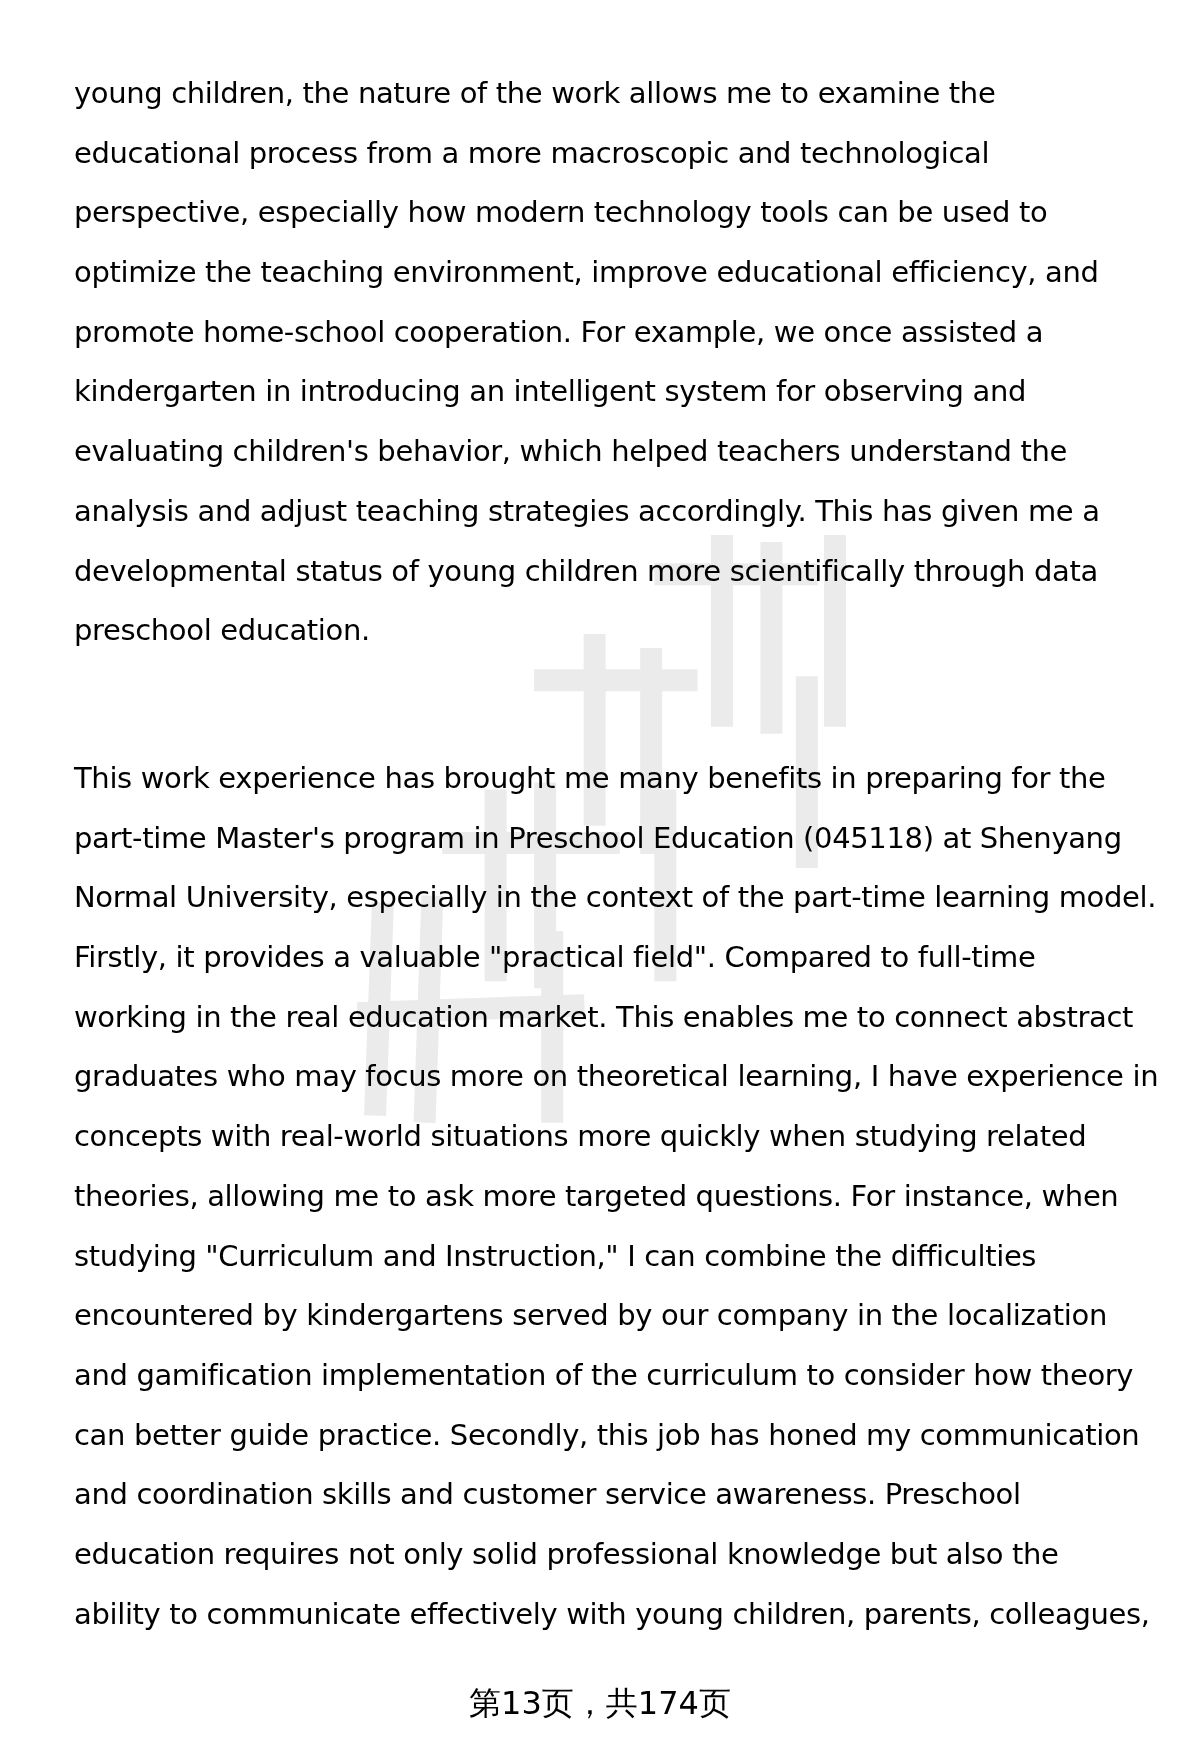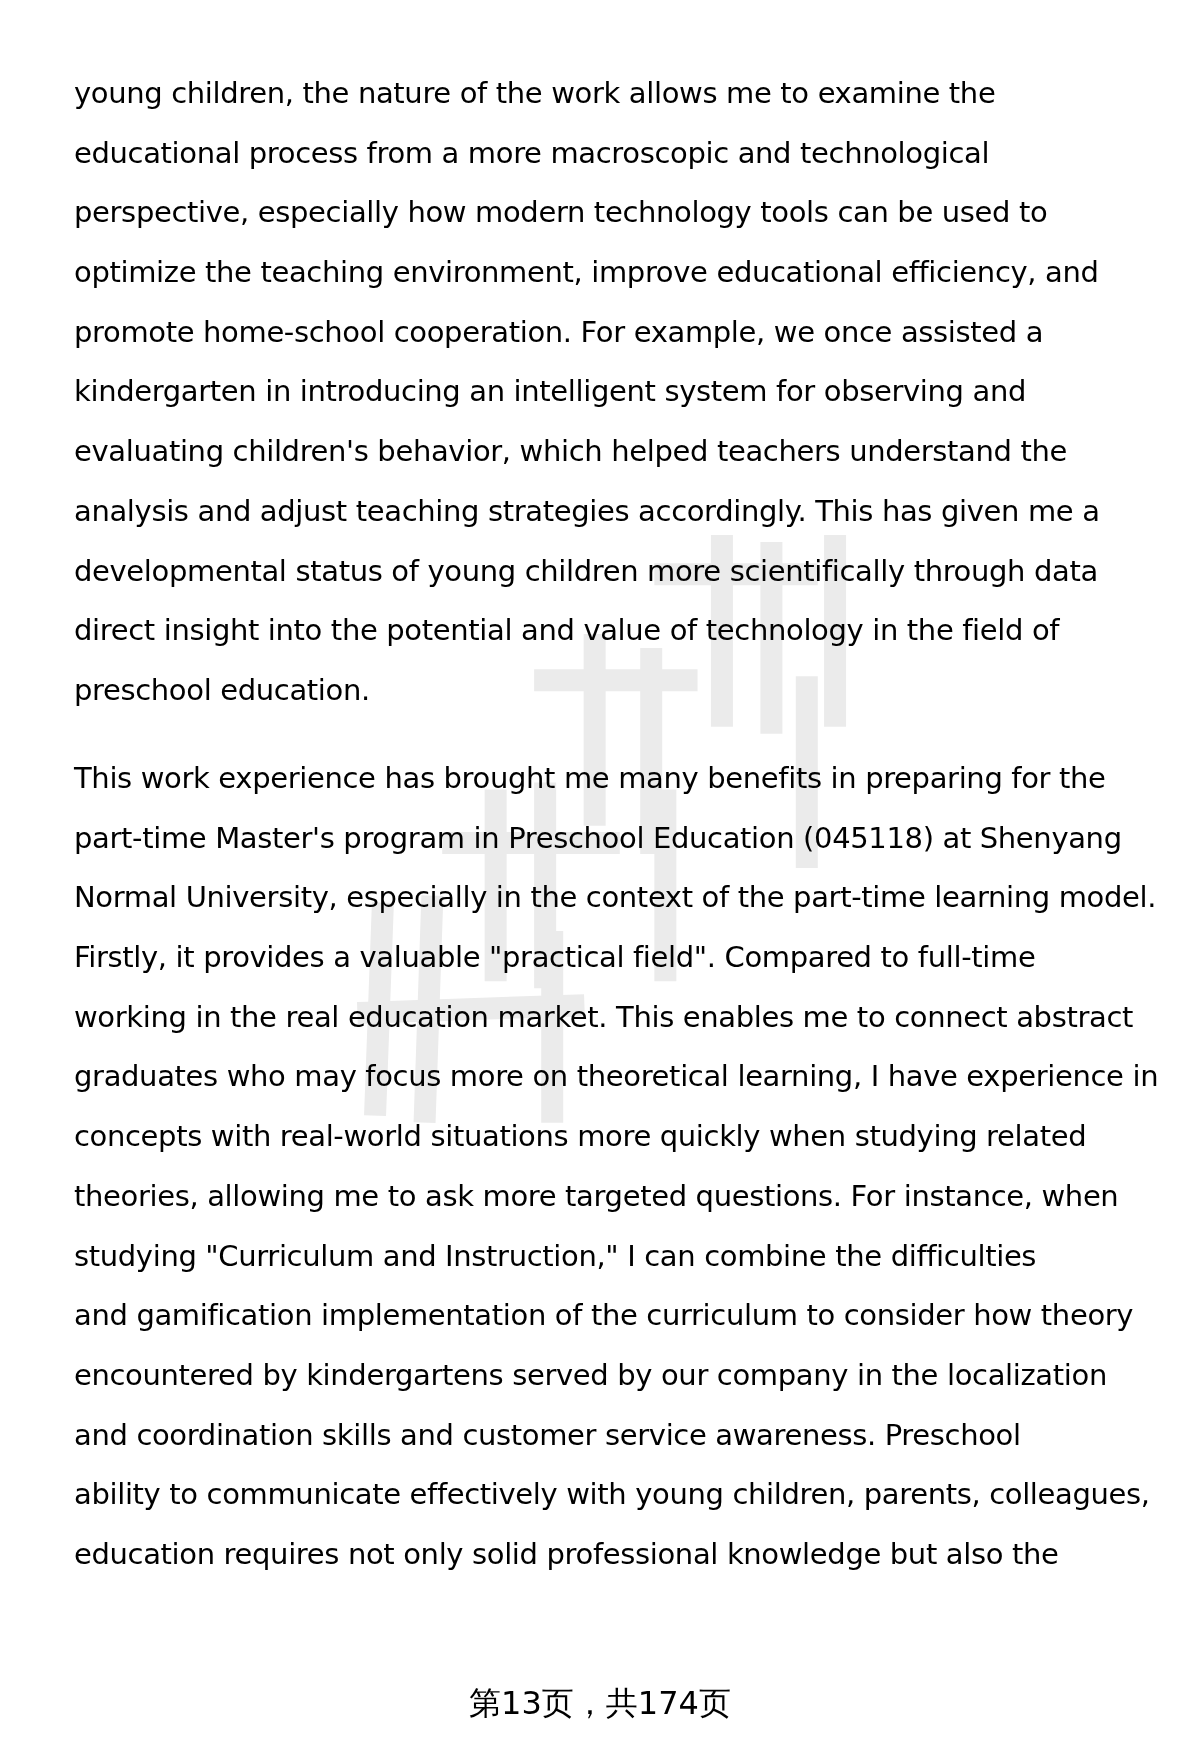--- a/index.html
+++ b/index.html
@@ -81,35 +81,35 @@
   <section class="paragraph" id="para-1">
     <span class="line">young children, the nature of the work allows me to examine the</span>
     <span class="line">educational process from a more macroscopic and technological</span>
     <span class="line">perspective, especially how modern technology tools can be used to</span>
     <span class="line">optimize the teaching environment, improve educational efficiency, and</span>
     <span class="line">promote home-school cooperation. For example, we once assisted a</span>
     <span class="line">kindergarten in introducing an intelligent system for observing and</span>
     <span class="line">evaluating children's behavior, which helped teachers understand the</span>
     <span class="line">analysis and adjust teaching strategies accordingly. This has given me a</span>
     <span class="line">developmental status of young children more scientifically through data</span>
-    <span class="line">direct insight into the potential and value of technology in the field of</span>
     <span class="line">preschool education.</span>
   </section>
 
   <section class="paragraph" id="para-2">
     <span class="line">This work experience has brought me many benefits in preparing for the</span>
     <span class="line">part-time Master's program in Preschool Education (045118) at Shenyang</span>
     <span class="line">Normal University, especially in the context of the part-time learning model.</span>
     <span class="line">Firstly, it provides a valuable "practical field". Compared to full-time</span>
     <span class="line">working in the real education market. This enables me to connect abstract</span>
     <span class="line">graduates who may focus more on theoretical learning, I have experience in</span>
     <span class="line">concepts with real-world situations more quickly when studying related</span>
     <span class="line">theories, allowing me to ask more targeted questions. For instance, when</span>
     <span class="line">studying "Curriculum and Instruction," I can combine the difficulties</span>
+    <span class="line">encountered by kindergartens served by our company in the localization</span>
     <span class="line">and gamification implementation of the curriculum to consider how theory</span>
-    <span class="line">encountered by kindergartens served by our company in the localization</span>
+    <span class="line">can better guide practice. Secondly, this job has honed my communication</span>
     <span class="line">and coordination skills and customer service awareness. Preschool</span>
+    <span class="line">education requires not only solid professional knowledge but also the</span>
     <span class="line">ability to communicate effectively with young children, parents, colleagues,</span>
-    <span class="line">education requires not only solid professional knowledge but also the</span>
   </section>
 
   <footer class="footer">第13页，共174页</footer>
 </main>
 
 </body></html>

